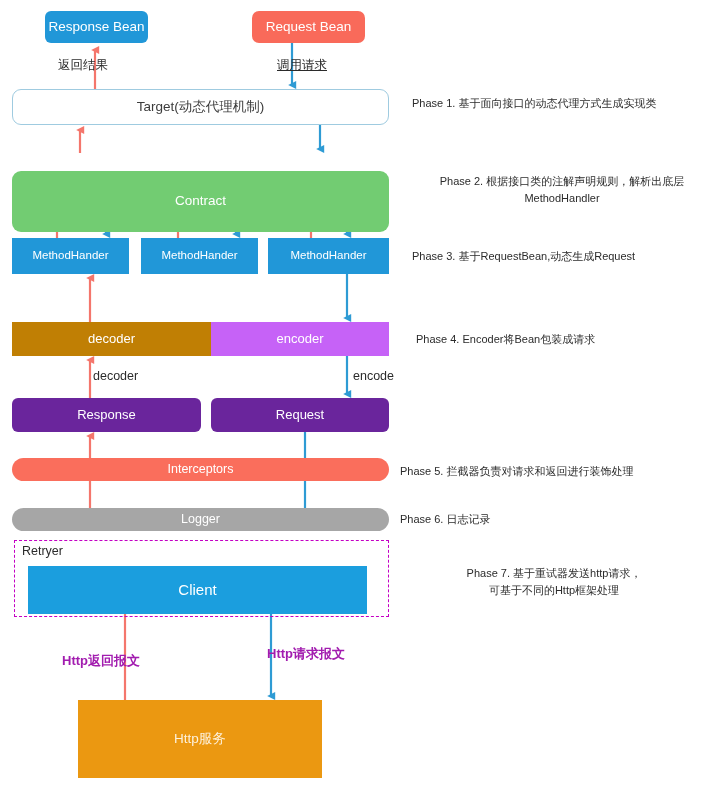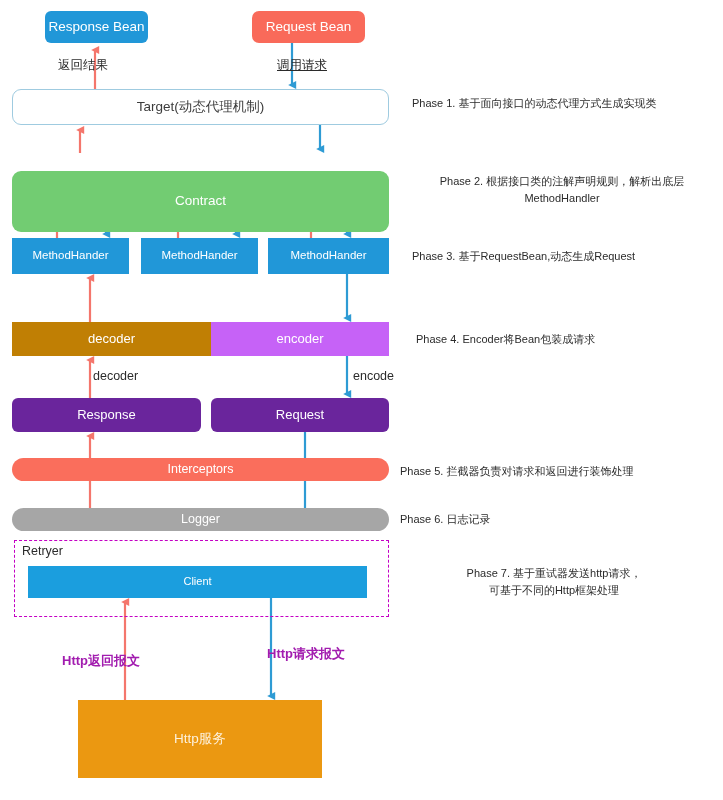--- a/index.html
+++ b/index.html
@@ -111,23 +111,23 @@
     background: transparent;
   }
   .n-retryer-label {
     position: absolute;
     left: 22px; top: 544px;
     font-size: 12.5px;
     color: #2b2b2b;
     z-index: 4;
   }
   .n-client {
-    left: 28px; top: 566px; width: 339px; height: 32px;
+    left: 28px; top: 566px; width: 339px; height: 48px;
     background: #1b9ede;
-    font-size: 11px;
+    font-size: 15px;
   }
   .n-httpservice {
     left: 78px; top: 700px; width: 244px; height: 78px;
     background: #eb9811;
     color: #fdf1dc;
     font-size: 13.5px;
   }
 
   .edge-label {
     position: absolute;

